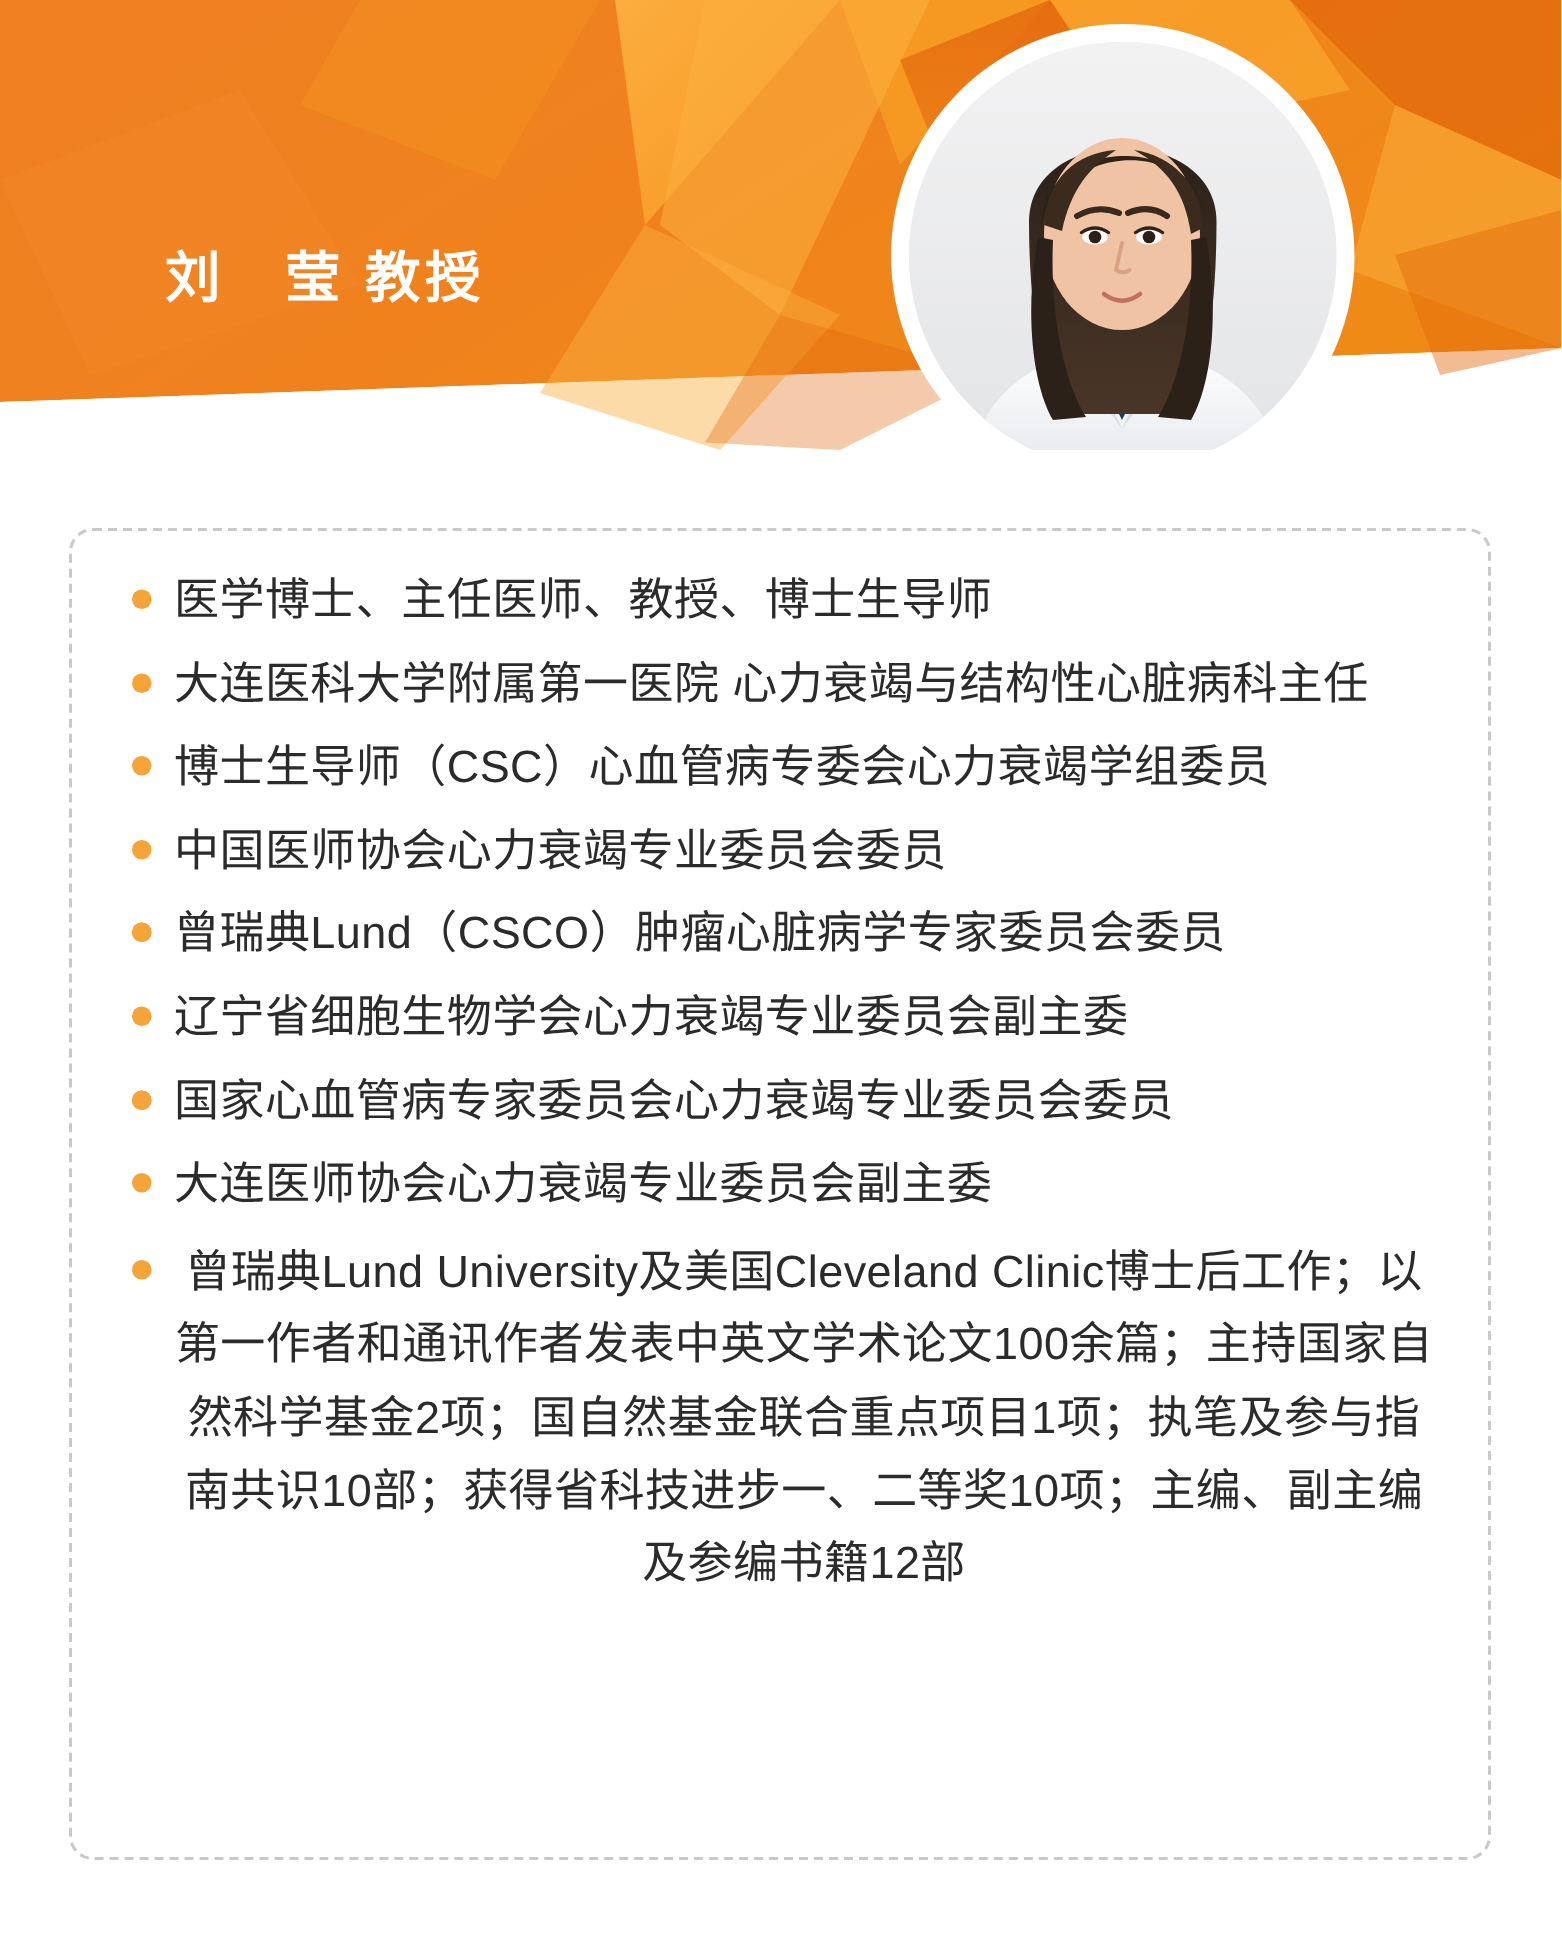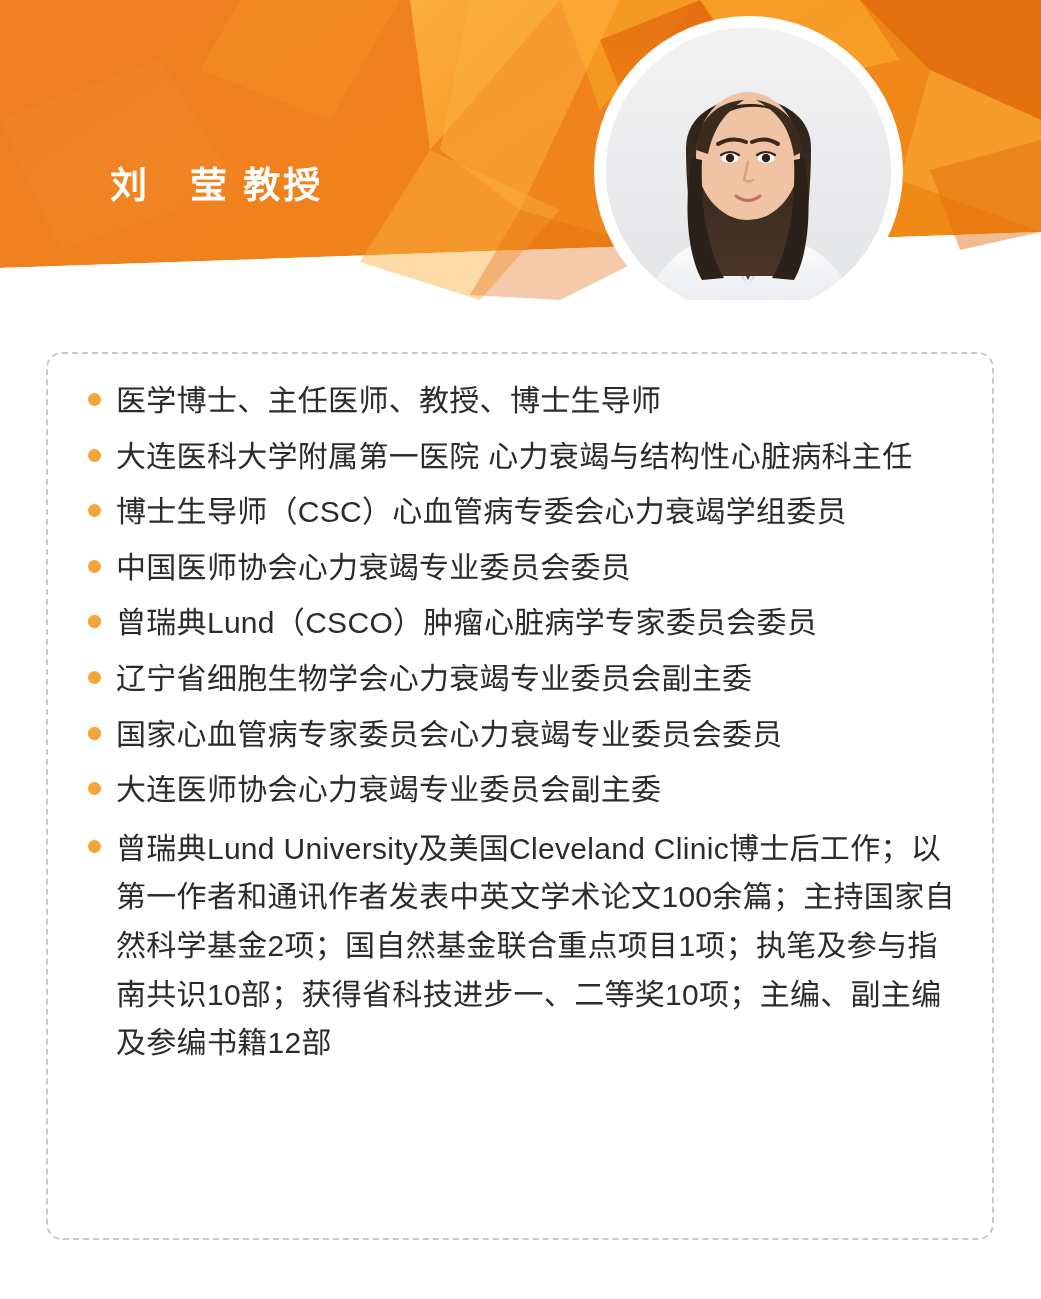--- a/index.html
+++ b/index.html
@@ -98,20 +98,21 @@
     top: 13px;
     width: 13px;
     height: 13px;
     border-radius: 50%;
     background: #f5a43a;
   }
   .cred-item.last {
     line-height: 1.62;
     margin-bottom: 0;
     padding-right: 6px;
+    text-align: center;
   }
   .cred-item.last .dot { top: 15px; }
 </style>
 </head>
 <body>
 
 <div class="banner">
 
   <svg class="banner-bg" viewBox="0 0 1041 300" preserveAspectRatio="none" xmlns="http://www.w3.org/2000/svg">
     <defs>

